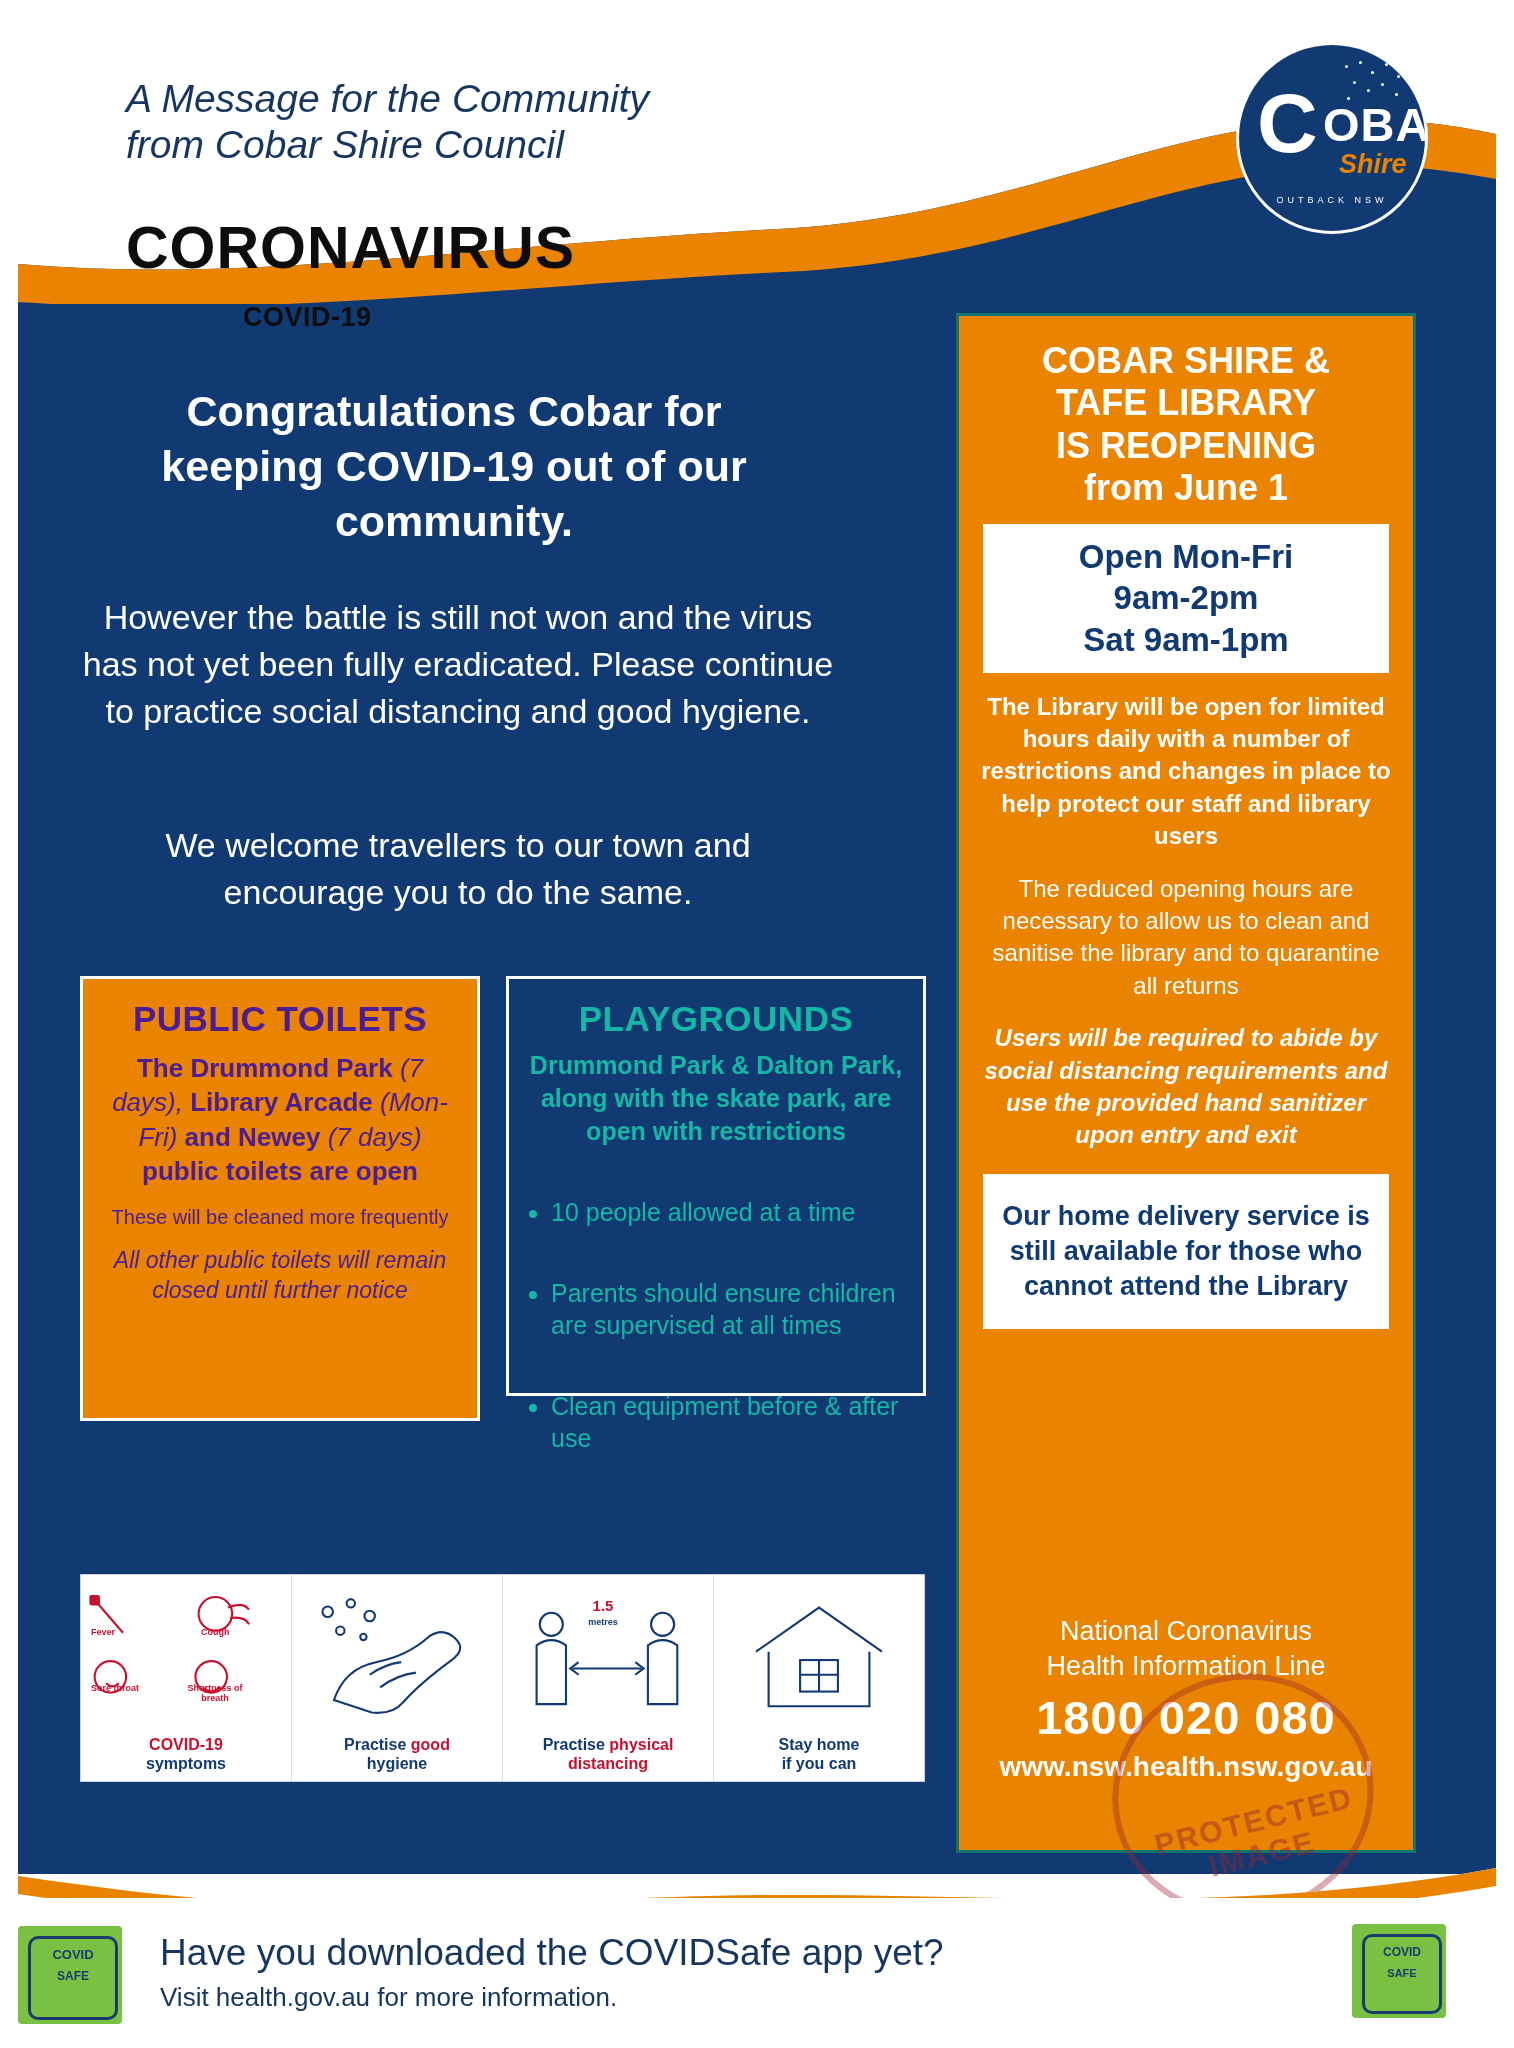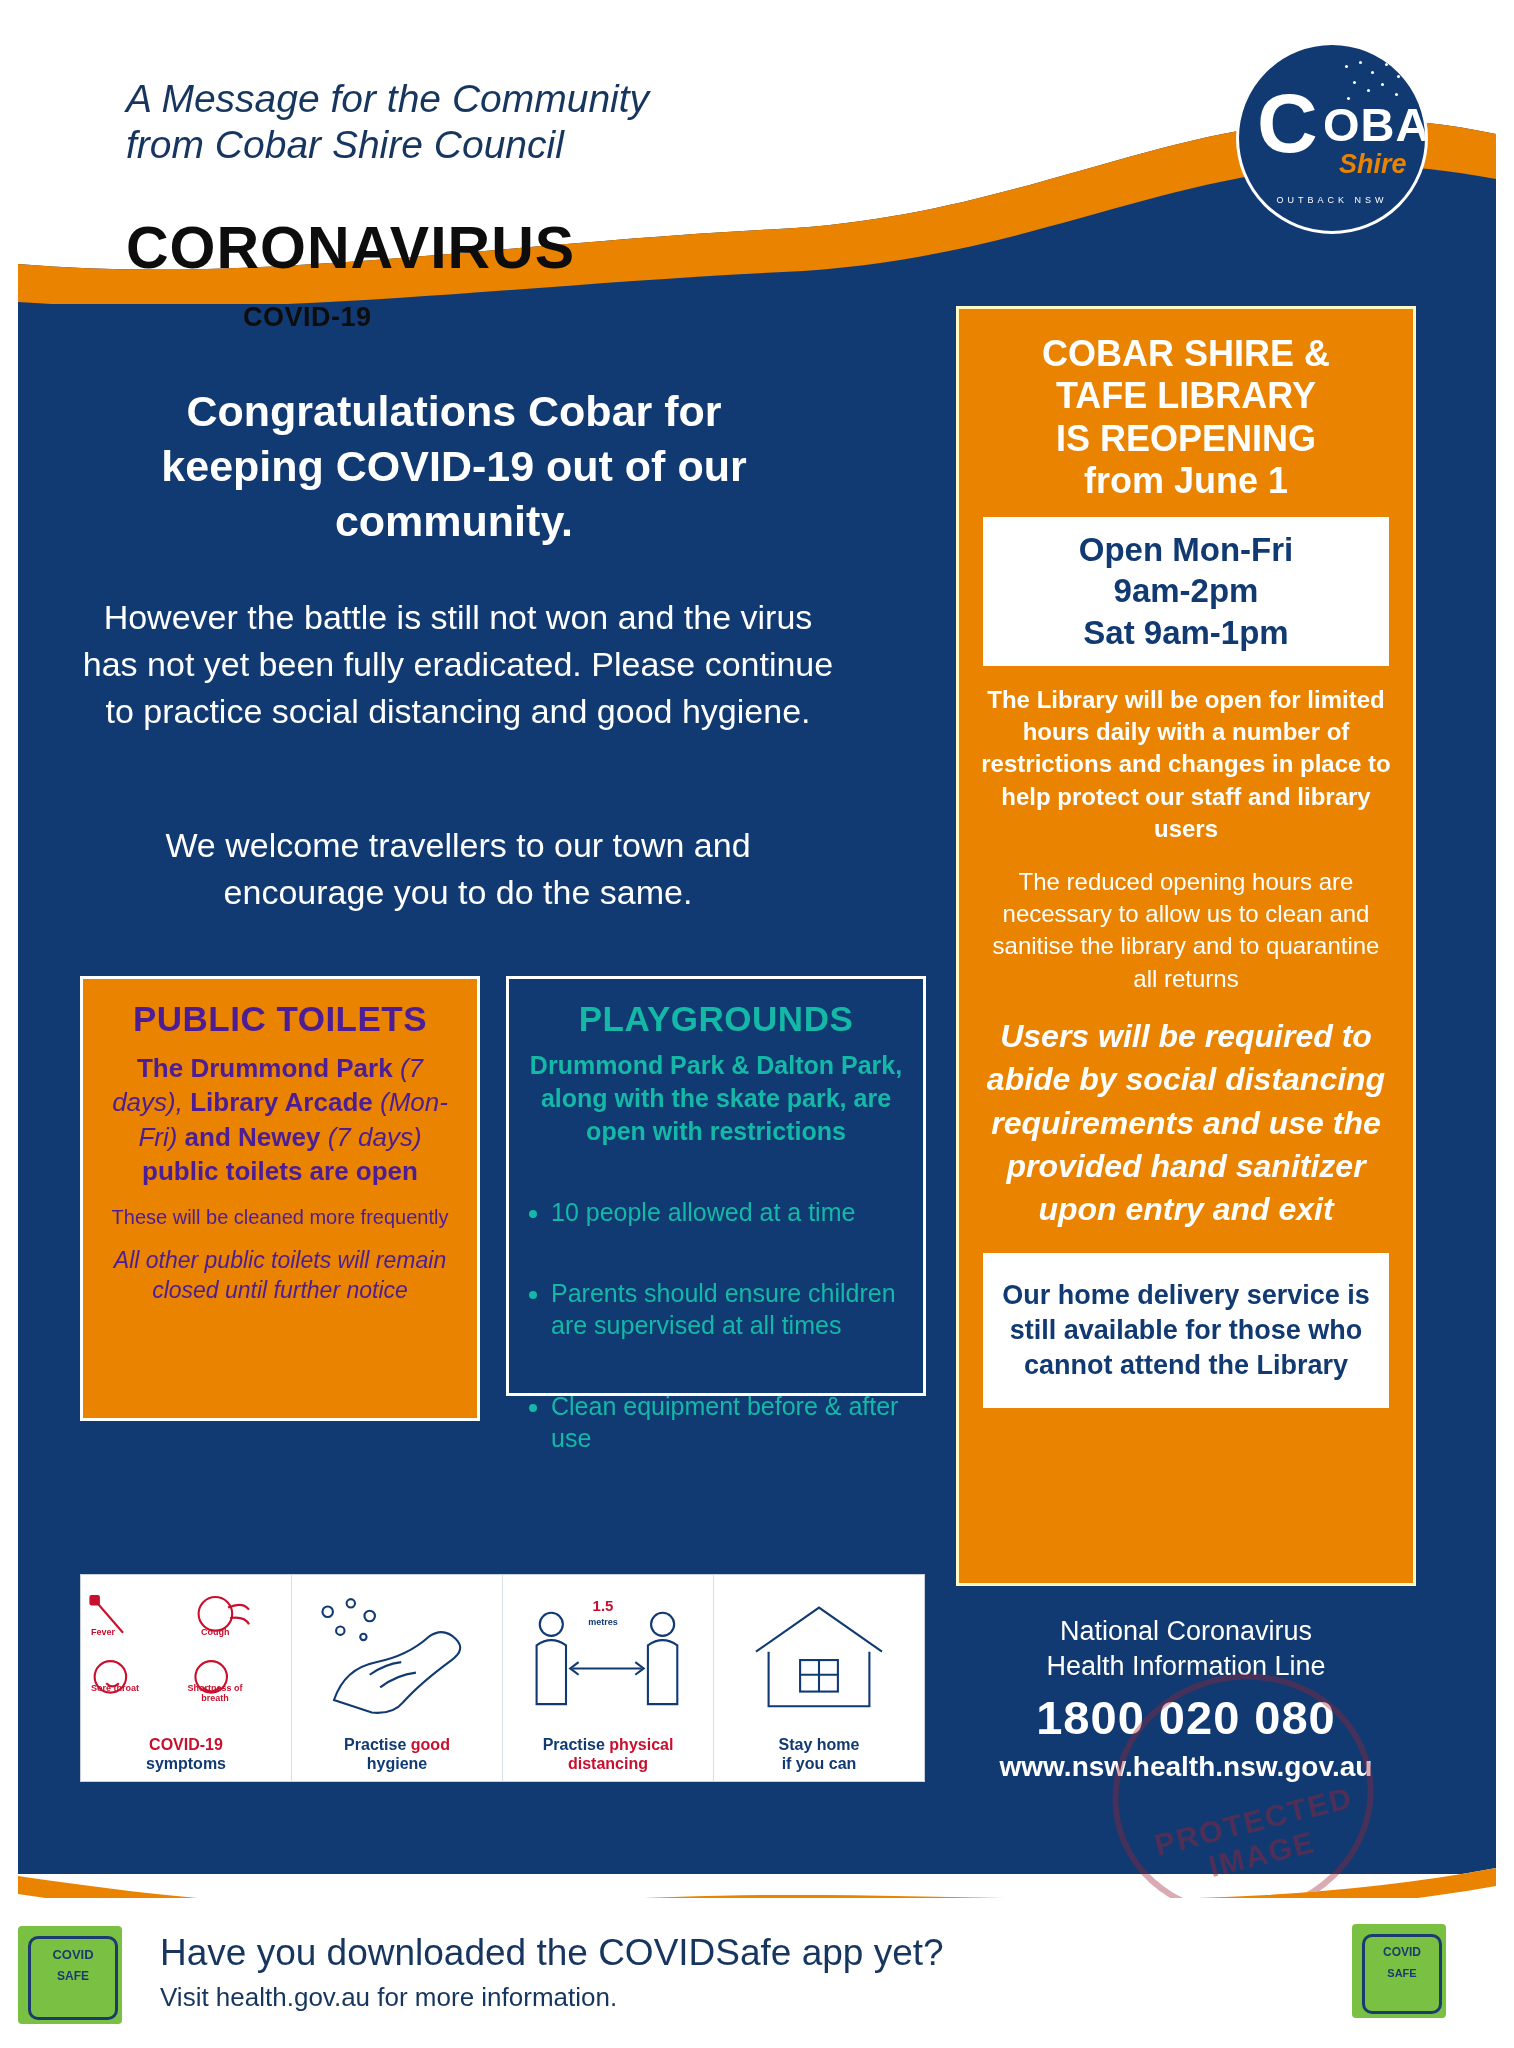--- a/index.html
+++ b/index.html
@@ -110,34 +110,34 @@
   }
   .playgrounds .p-lead{
     font-size:25px;font-weight:bold;line-height:1.32;text-align:center;
   }
   .playgrounds ul{
     margin:14px 0 0 0;padding-left:26px;font-size:25px;line-height:1.3;
   }
   .playgrounds li{margin-bottom:14px;margin-top:48px;}
   
   .library{
-    position:absolute;left:938px;top:292px;width:460px;height:1280px;
-    background:#e98300;border:3px solid #fef9c3;box-sizing:border-box;
+    position:absolute;left:938px;top:299px;width:460px;height:1540px;
+    background:#e98300;border:3px solid #0f766e;box-sizing:border-box;
     padding:16px 16px;color:#ffffff;text-align:center;
   }
   .library h2{
     margin:8px 0 14px;font-size:36px;font-weight:bold;line-height:1.18;
   }
   .lib-hours{
     background:#ffffff;color:#113a72;margin:0 8px;padding:12px 6px;
     font-size:33px;font-weight:bold;line-height:1.26;
   }
   .lib-p1{font-size:24px;font-weight:bold;line-height:1.35;margin:18px 4px 0;}
   .lib-p2{font-size:24px;line-height:1.35;margin:20px 4px 0;}
-  .lib-p3{font-size:32px;font-style:italic;font-weight:bold;line-height:1.35;margin:20px 7px 0;}
+  .lib-p3{font-size:24px;font-style:italic;font-weight:bold;line-height:1.35;margin:20px 7px 0;}
   .lib-delivery{
     background:#ffffff;color:#113a72;margin:22px 8px 0;padding:25px 8px;
     font-size:27px;font-weight:bold;line-height:1.3;
   }
   
   .healthline{
     position:absolute;left:938px;top:1600px;width:460px;text-align:center;color:#ffffff;
   }
   .healthline .hl1{font-size:27px;line-height:1.3;}
   .healthline .hl2{font-size:47px;font-weight:bold;margin-top:6px;letter-spacing:1px;}

